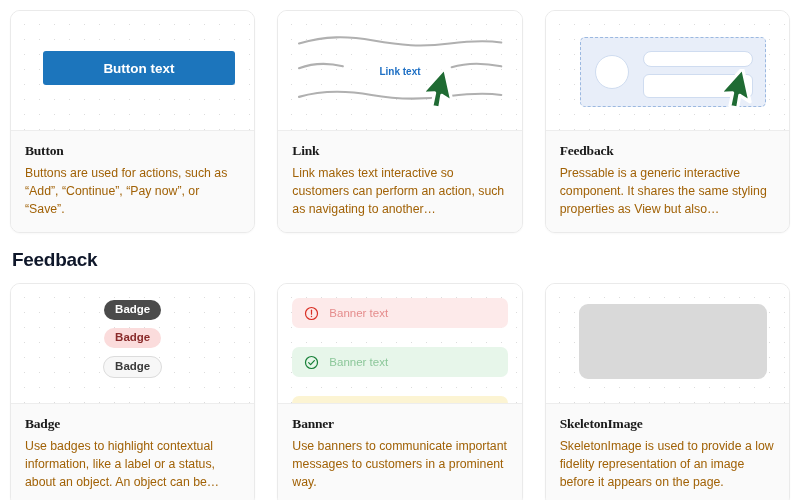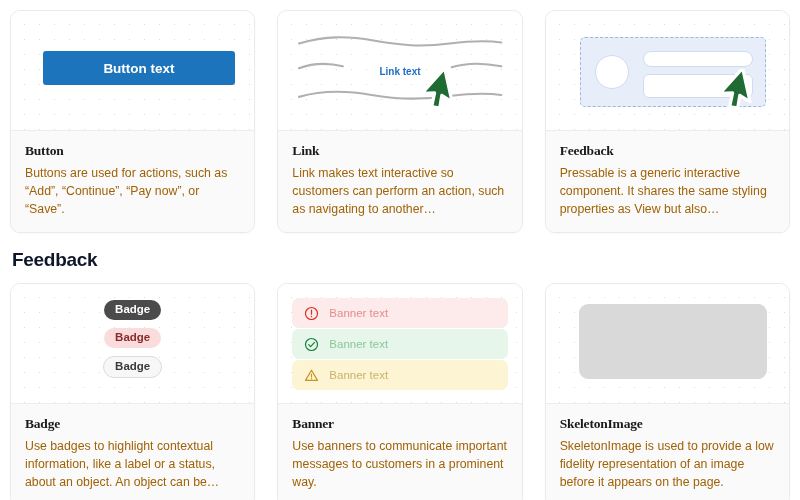--- a/index.html
+++ b/index.html
@@ -130,21 +130,21 @@
     border-radius: 11px;
     line-height: 1.2;
   }
   .badge-dark  { background: #4b4b4b; color: #ffffff; }
   .badge-pink  { background: #fbdcdc; color: #8a2b2b; }
   .badge-plain { background: #f7f7f7; color: #3a3a3a; border: 1px solid #dcdcdc; }
 
   
   .banner-stack {
     position: absolute; left: 14px; right: 14px; top: 14px;
-    display: flex; flex-direction: column; gap: 1px;
+    display: flex; flex-direction: column; gap: 19px;
   }
   .banner {
     display: flex; align-items: center; gap: 10px;
     height: 30px; padding: 0 12px;
     border-radius: 7px;
     font-size: 11.5px;
   }
   .banner-critical { background: #fdeaea; color: #e58c8c; }
   .banner-success  { background: #e7f6ea; color: #8cc79a; }
   .banner-warning  { background: #fcf4d3; color: #ccb26a; }

